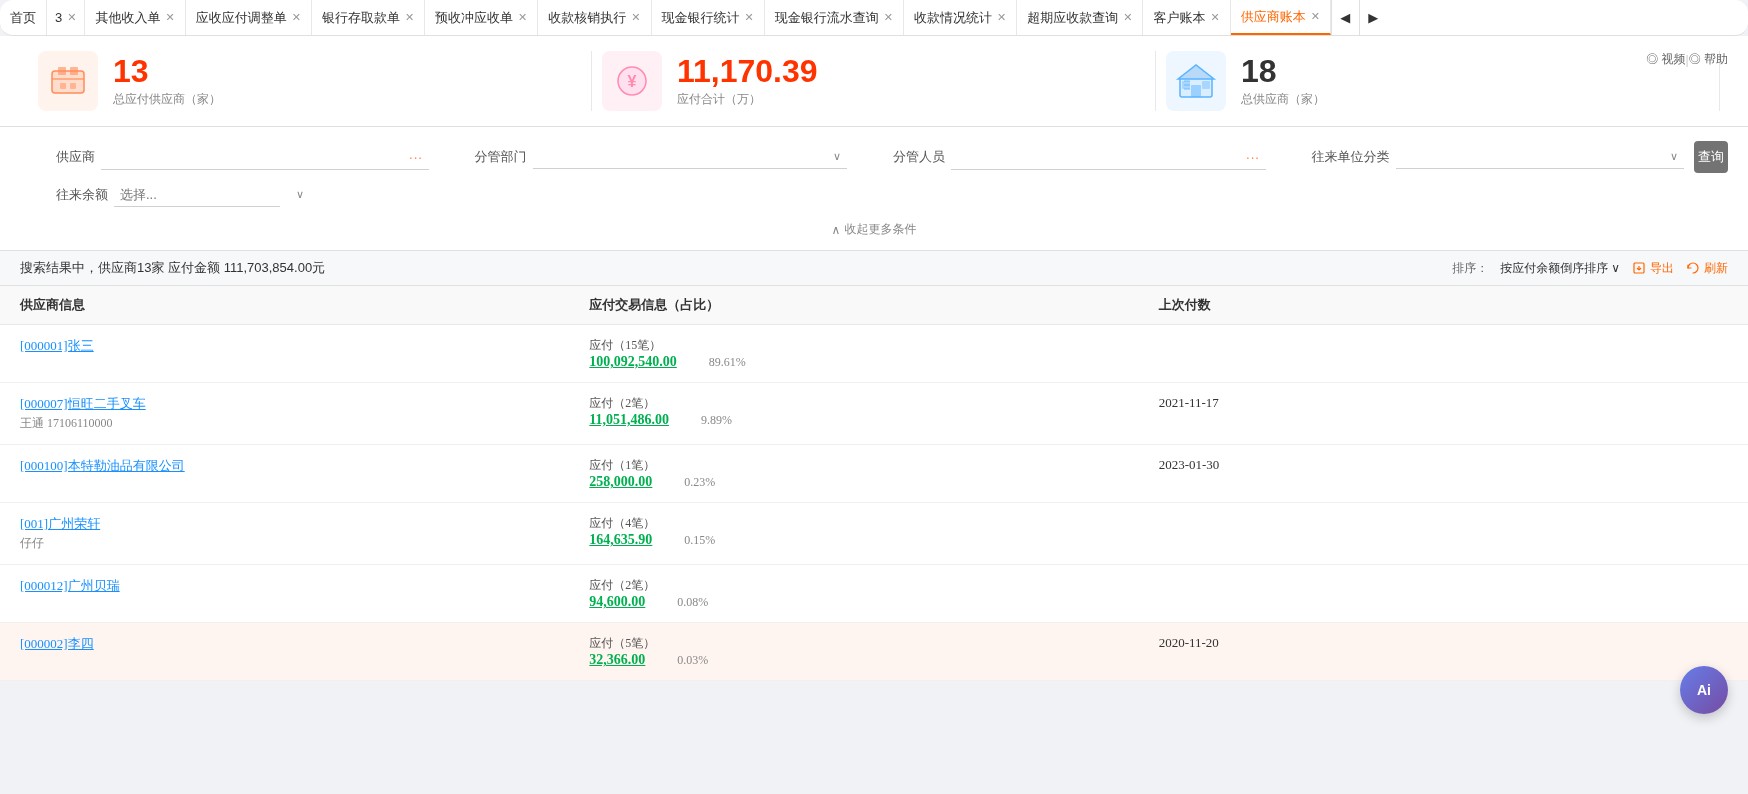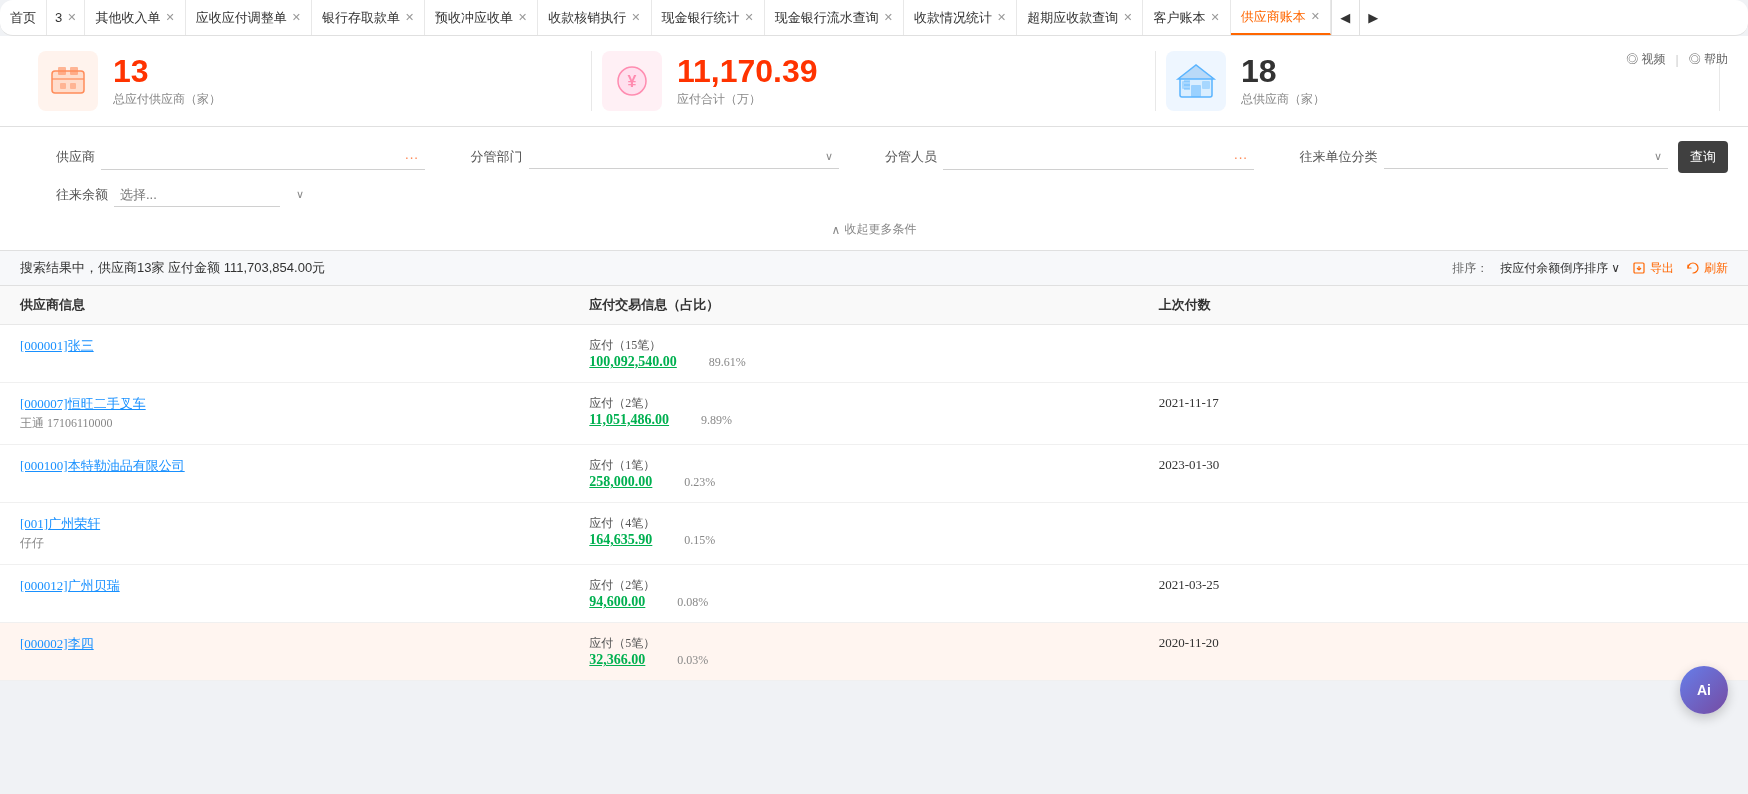--- a/index.html
+++ b/index.html
@@ -33,21 +33,21 @@
       width: 60px; height: 60px; border-radius: 8px; display: flex; align-items: center;
       justify-content: center; margin-right: 15px; font-size: 28px; flex-shrink: 0;
     }
     .stat-icon.orange-light { background: #fff3ed; color: #ff8c5a; }
     .stat-icon.pink-light { background: #fff0f5; color: #ff8cb0; }
     .stat-icon.blue-light { background: #eef6ff; color: #5ab4ff; }
     .stat-number { font-size: 32px; font-weight: bold; color: #ff3300; line-height: 1; }
     .stat-label { font-size: 12px; color: #888; margin-top: 4px; }
     .header-actions {
       position: absolute; right: 20px; top: 15px;
-      display: flex; align-items: center; font-size: 12px; color: #666; gap: 10px;
+      display: flex; align-items: center; font-size: 12px; color: #666; gap: 0;
     }
     .header-actions span { cursor: pointer; }
     .header-actions .divider { color: #ccc; }
 
     
     .search-bar {
       background: #fff; padding: 14px 20px 8px; border-bottom: 1px solid #e0e0e0;
     }
     .search-row { display: flex; align-items: center; gap: 10px; margin-bottom: 10px; }
     .search-field {
@@ -60,21 +60,21 @@
     }
     .search-input-wrap input {
       border: none; outline: none; font-size: 13px; width: 100%; background: transparent;
     }
     .search-dots { color: #ff8c5a; font-size: 14px; cursor: pointer; margin-left: 4px; }
     .search-select-wrap {
       flex: 1; display: flex; align-items: center; border-bottom: 1px solid #d0d0d0; padding: 4px 6px;
     }
     .dropdown-arrow { color: #888; font-size: 11px; cursor: pointer; }
     .query-btn {
-      background: #404040; color: #fff; border: none; padding: 7px 12px;
+      background: #737373; color: #fff; border: none; padding: 7px 4px;
       border-radius: 4px; cursor: pointer; font-size: 13px; white-space: nowrap;
     }
     .collapse-bar {
       display: flex; justify-content: center; padding: 4px 0;
     }
     .collapse-btn {
       background: none; border: none; color: #888; font-size: 12px; cursor: pointer;
       display: flex; align-items: center; gap: 4px;
     }
 
@@ -383,23 +383,20 @@
     <div>
       <span class="supplier-name">[000012]广州贝瑞</span>
     </div>
     <div>
       <div class="amount-label">应付（2笔）</div>
       <div class="amount-cell">
         <span class="amount-value">94,600.00</span>
         <span class="amount-pct">0.08%</span>
       </div>
     </div>
-    <div>
-      <span class="last-pay">2021-03-25</span>
-    </div>
   </div>
 
   <div class="table-row highlighted">
     <div>
       <span class="supplier-name">[000002]李四</span>
     </div>
     <div>
       <div class="amount-label">应付（5笔）</div>
       <div class="amount-cell">
         <span class="amount-value">32,366.00</span>

